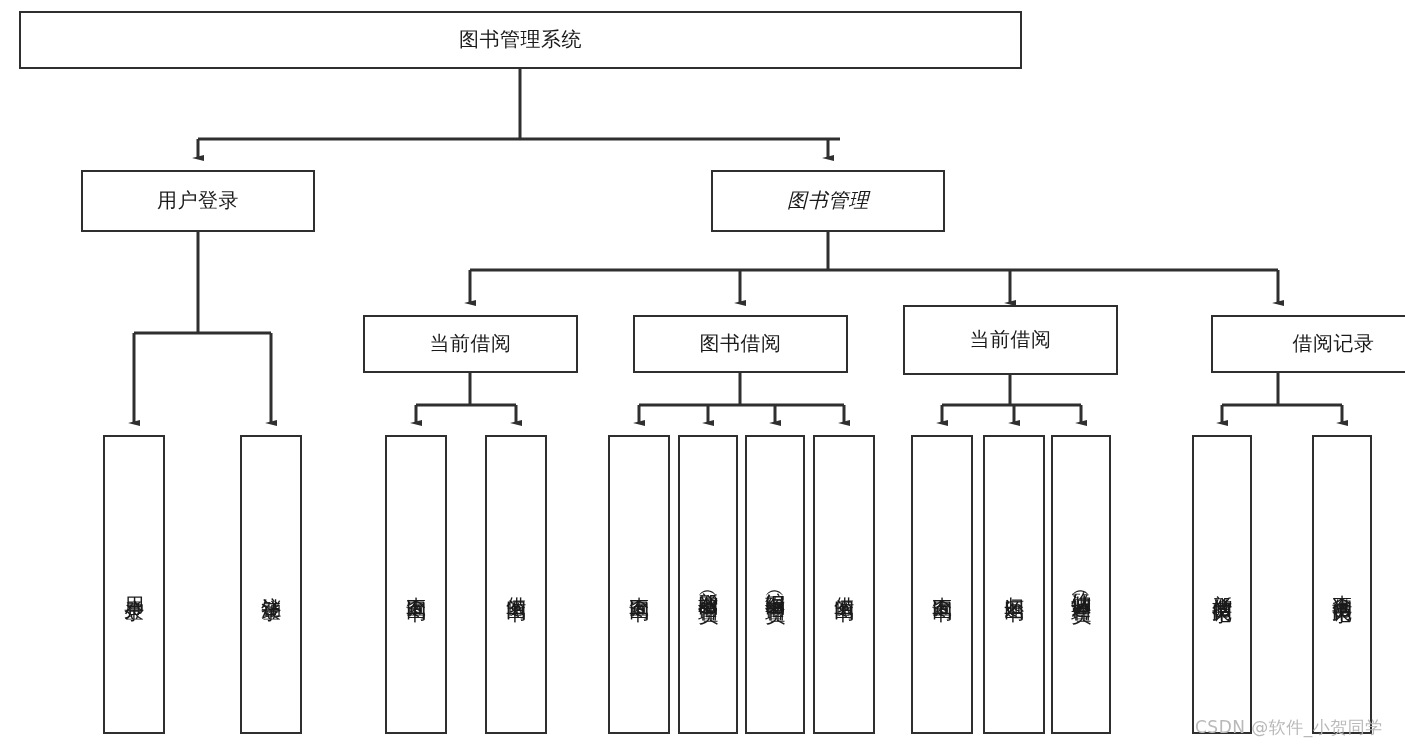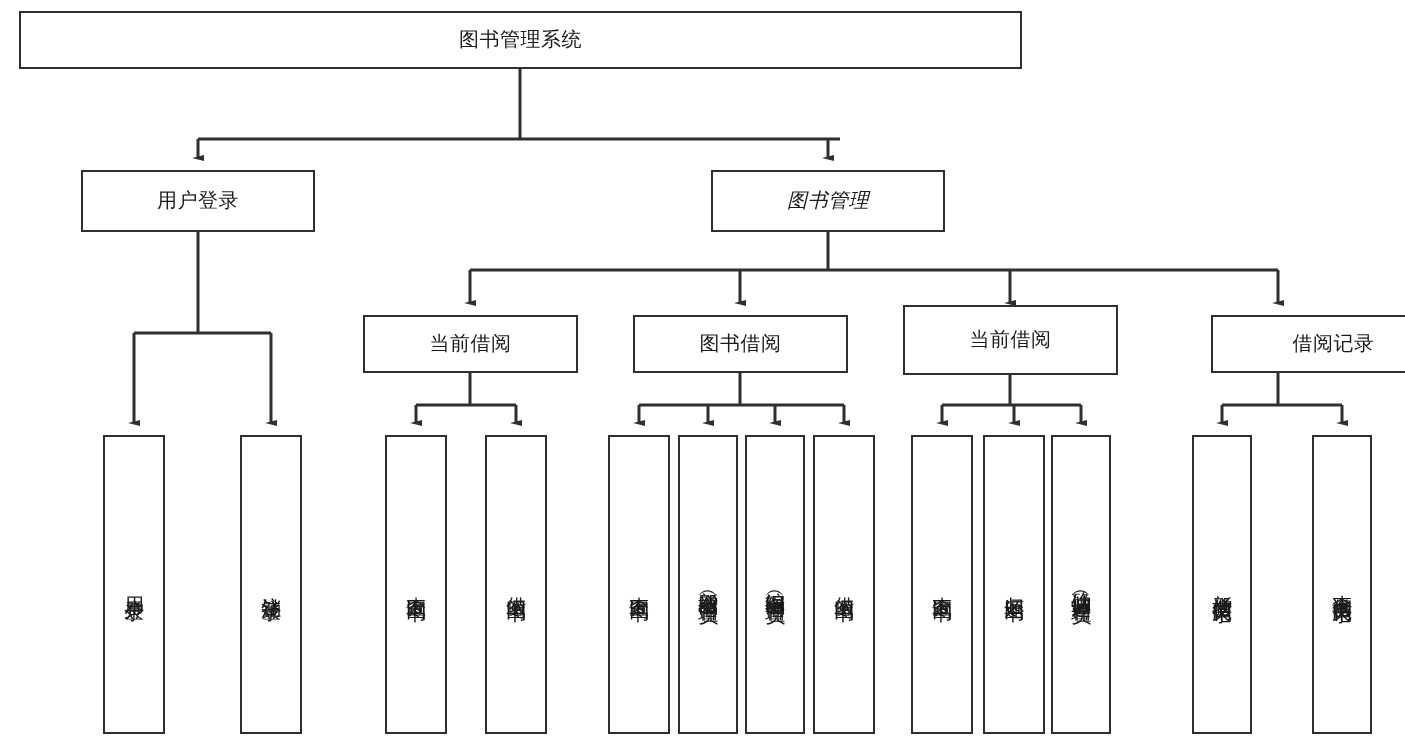--- a/index.html
+++ b/index.html
@@ -177,13 +177,14 @@
   <div class="node vertical" id="node-leaf-10" style="left: 1051px; top: 435px; width: 60px; height: 299px;">
     <span class="node-label">确认归还（管理员）</span>
   </div>
   <div class="node vertical" id="node-leaf-11" style="left: 1192px; top: 435px; width: 60px; height: 299px;">
     <span class="node-label">新增借阅记录</span>
   </div>
   <div class="node vertical" id="node-leaf-12" style="left: 1312px; top: 435px; width: 60px; height: 299px;">
     <span class="node-label">查询借阅记录</span>
   </div>
 
+  <div class="watermark" id="watermark" style="left: 1195px; top: 716px;">CSDN @软件_小贺同学</div>
 </div>
 
 </body></html>

